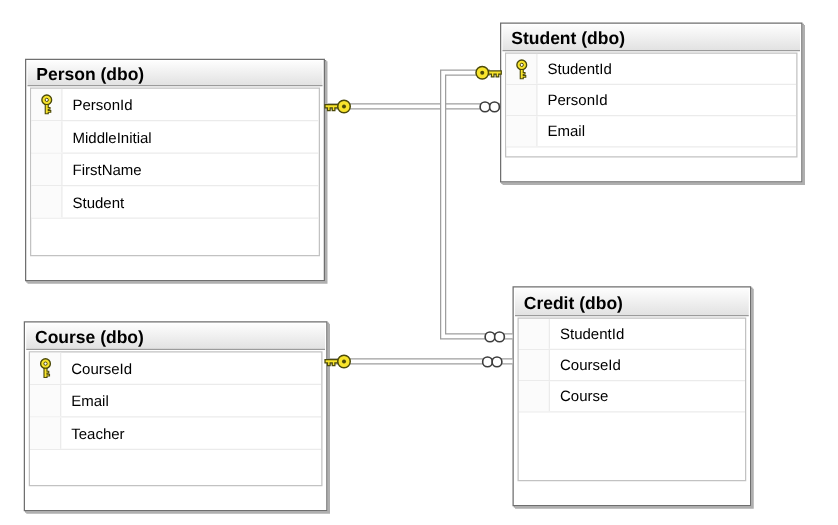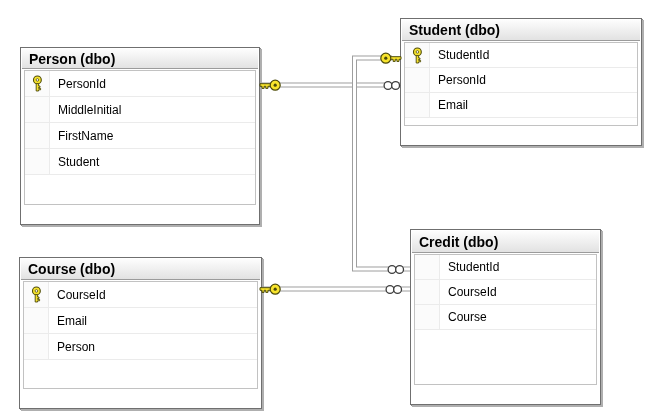--- a/index.html
+++ b/index.html
@@ -212,21 +212,21 @@
           </svg>
         </div>
         <div class="cell-name">CourseId</div>
       </div>
       <div class="row r26">
         <div class="cell-ico"></div>
         <div class="cell-name">Email</div>
       </div>
       <div class="row r26">
         <div class="cell-ico"></div>
-        <div class="cell-name">Person</div>
+        <div class="cell-name">Teacher</div>
       </div>
     </div>
   </div>
 
   <div class="tbl" id="tbl-credit">
     <div class="tbl-hd">
       <span>Credit (dbo)</span>
     </div>
     <div class="tbl-grid">
       <div class="row">

